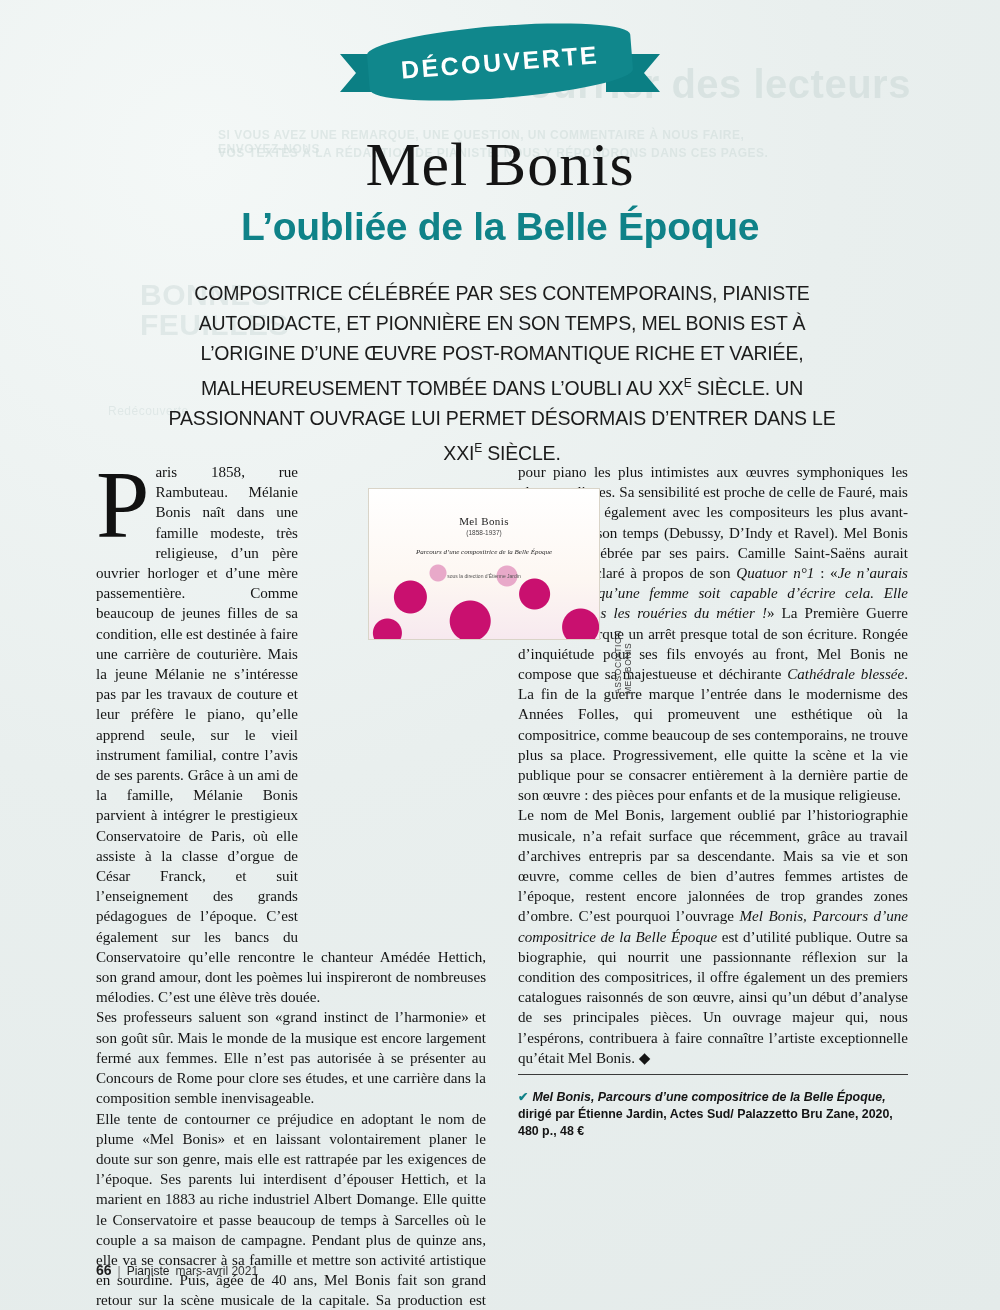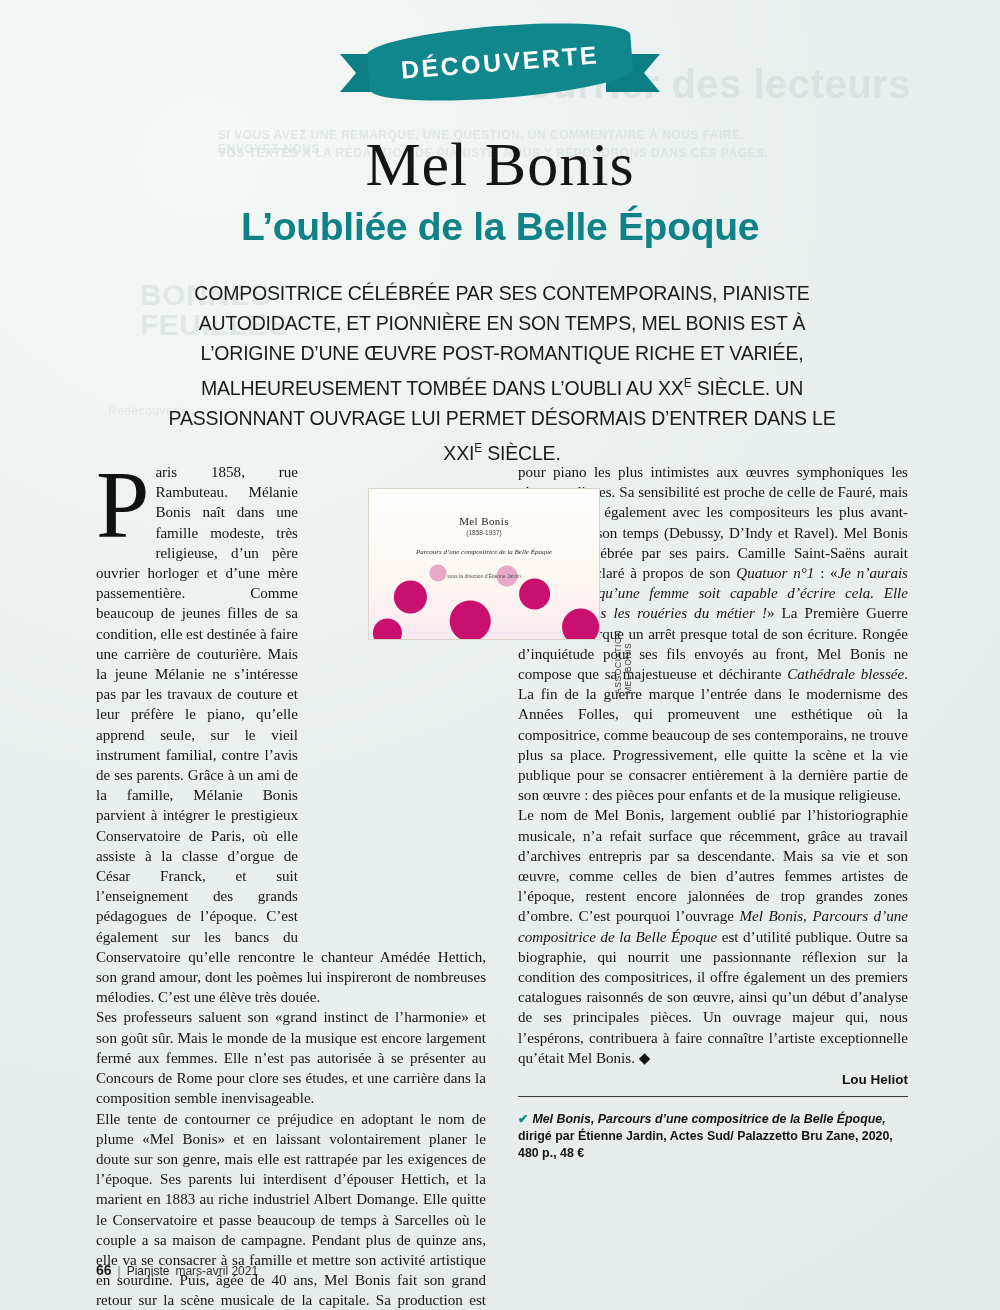--- a/index.html
+++ b/index.html
@@ -335,21 +335,20 @@
         <span class="wrap-shape-left"></span>
         <span>aris 1858, rue Rambuteau. Mélanie Bonis naît dans une famille modeste, très religieuse, d’un père ouvrier horloger et d’une mère passementière. Comme beaucoup de jeunes filles de sa condition, elle est destinée à faire une carrière de couturière. Mais la jeune Mélanie ne s’intéresse pas par les travaux de couture et leur préfère le piano, qu’elle apprend seule, sur le vieil instrument familial, contre l’avis de ses parents. Grâce à un ami de la famille, Mélanie Bonis parvient à intégrer le prestigieux Conservatoire de Paris, où elle assiste à la classe d’orgue de César Franck, et suit l’enseignement des grands pédagogues de l’époque. C’est également sur les bancs du Conservatoire qu’elle rencontre le chanteur Amédée Hettich, son grand amour, dont les poèmes lui inspireront de nombreuses mélodies. C’est une élève très douée.</span>
       </p>
       <p>Ses professeurs saluent son «grand instinct de l’harmonie» et son goût sûr. Mais le monde de la musique est encore largement fermé aux femmes. Elle n’est pas autorisée à se présenter au Concours de Rome pour clore ses études, et une carrière dans la composition semble inenvisageable.</p>
       <p>Elle tente de contourner ce préjudice en adoptant le nom de plume «Mel Bonis» et en laissant volontairement planer le doute sur son genre, mais elle est rattrapée par les exigences de l’époque. Ses parents lui interdisent d’épouser Hettich, et la marient en 1883 au riche industriel Albert Domange. Elle quitte le Conservatoire et passe beaucoup de temps à Sarcelles où le couple a sa maison de campagne. Pendant plus de quinze ans, elle va se consacrer à sa famille et mettre son activité artistique en sourdine. Puis, âgée de 40 ans, Mel Bonis fait son grand retour sur la scène musicale de la capitale. Sa production est aussi riche que variée : en l’espace de vingt-cinq ans, elle compose plus de deux cents pièces, allant des mélodies</p>
     </div>
 
     <div class="col col-right">
       <p>pour piano les plus intimistes aux œuvres symphoniques les plus grandioses. Sa sensibilité est proche de celle de Fauré, mais elle dialogue également avec les compositeurs les plus avant-gardistes de son temps (Debussy, D’Indy et Ravel). Mel Bonis est enfin célébrée par ses pairs. Camille Saint-Saëns aurait d’ailleurs déclaré à propos de son <em>Quatuor n°1</em> : «<em>Je n’aurais jamais cru qu’une femme soit capable d’écrire cela. Elle connaît toutes les rouéries du métier !</em>» La Première Guerre mondiale marque un arrêt presque total de son écriture. Rongée d’inquiétude pour ses fils envoyés au front, Mel Bonis ne compose que sa majestueuse et déchirante <em>Cathédrale blessée</em>. La fin de la guerre marque l’entrée dans le modernisme des Années Folles, qui promeuvent une esthétique où la compositrice, comme beaucoup de ses contemporains, ne trouve plus sa place. Progressivement, elle quitte la scène et la vie publique pour se consacrer entièrement à la dernière partie de son œuvre : des pièces pour enfants et de la musique religieuse.</p>
       <p>Le nom de Mel Bonis, largement oublié par l’historiographie musicale, n’a refait surface que récemment, grâce au travail d’archives entrepris par sa descendante. Mais sa vie et son œuvre, comme celles de bien d’autres femmes artistes de l’époque, restent encore jalonnées de trop grandes zones d’ombre. C’est pourquoi l’ouvrage <em>Mel Bonis, Parcours d’une compositrice de la Belle Époque</em> est d’utilité publique. Outre sa biographie, qui nourrit une passionnante réflexion sur la condition des compositrices, il offre également un des premiers catalogues raisonnés de son œuvre, ainsi qu’un début d’analyse de ses principales pièces. Un ouvrage majeur qui, nous l’espérons, contribuera à faire connaître l’artiste exceptionnelle qu’était Mel Bonis. ◆</p>
-      <div class="signature">Lou Heliot</div>
       <div class="boxnote">
         <span class="check">✔</span><i>Mel Bonis, Parcours d’une compositrice de la Belle Époque,</i><b> dirigé par Étienne Jardin, Actes Sud/ Palazzetto Bru Zane, 2020, 480 p., 48 €</b>
       </div>
     </div>
   </div>
 
   <div class="footer">
     <span class="pg">66</span>
     <span class="sep">|</span>
     <span class="mag">Pianiste</span>

